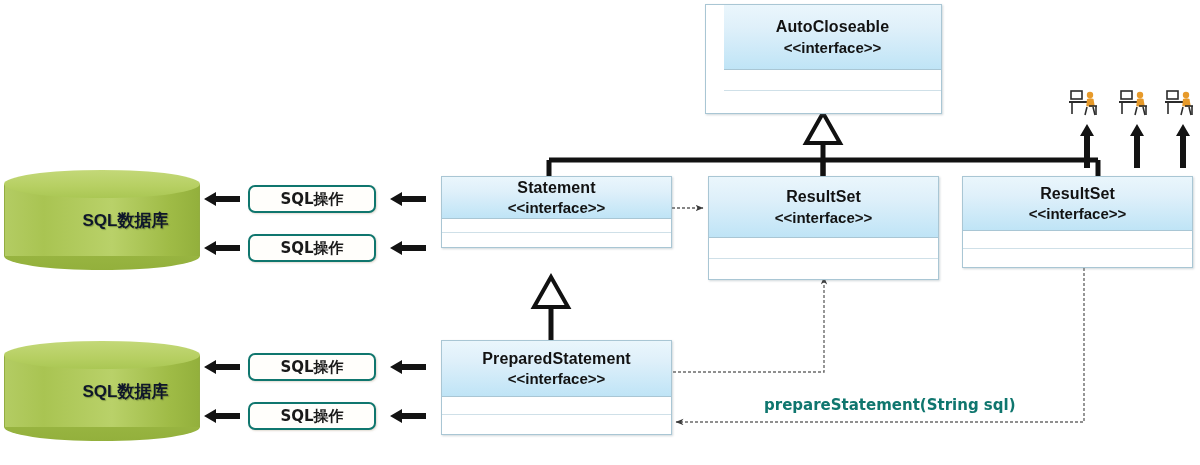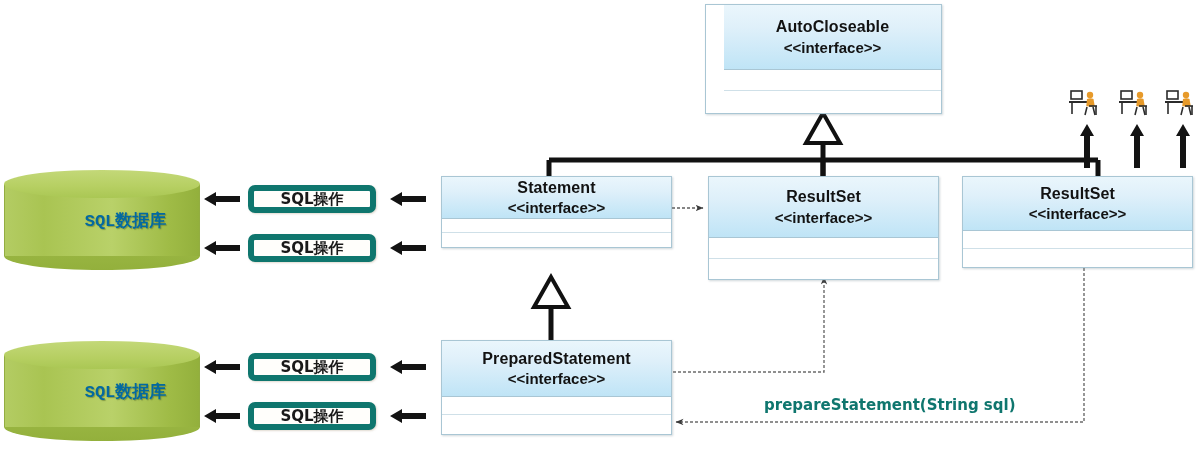--- a/index.html
+++ b/index.html
@@ -81,33 +81,33 @@
     height: 28px;
     border-radius: 50%;
     background: linear-gradient(to bottom, #9cb845 0%, #93b03c 100%);
   }
   .db-label {
     position: absolute;
     left: 0; right: 0;
     top: 50%;
     transform: translateY(-50%);
     text-align: center;
-    color: #0369a1;
+    color: #0f172a;
     font-weight: bold;
     font-size: 17px;
     text-shadow: 1px 1px 1px rgba(90,110,40,0.55);
-    font-family: Liberation Mono, monospace;
+    font-family: Liberation Sans, sans-serif;
     padding-left: 47px;
   }
 
   
   .sql-pill {
     position: absolute;
     box-sizing: border-box;
-    border: 6px solid #0f766e;
+    border: 2px solid #0f766e;
     border-radius: 7px;
     background: #fffefb;
     box-shadow: 1px 1px 2px rgba(170,150,120,0.35);
     display: flex;
     align-items: center;
     justify-content: center;
     font-weight: bold;
     font-size: 15px;
     color: #1a1a1a;
     font-family: "DejaVu Sans", "Liberation Sans", sans-serif;

